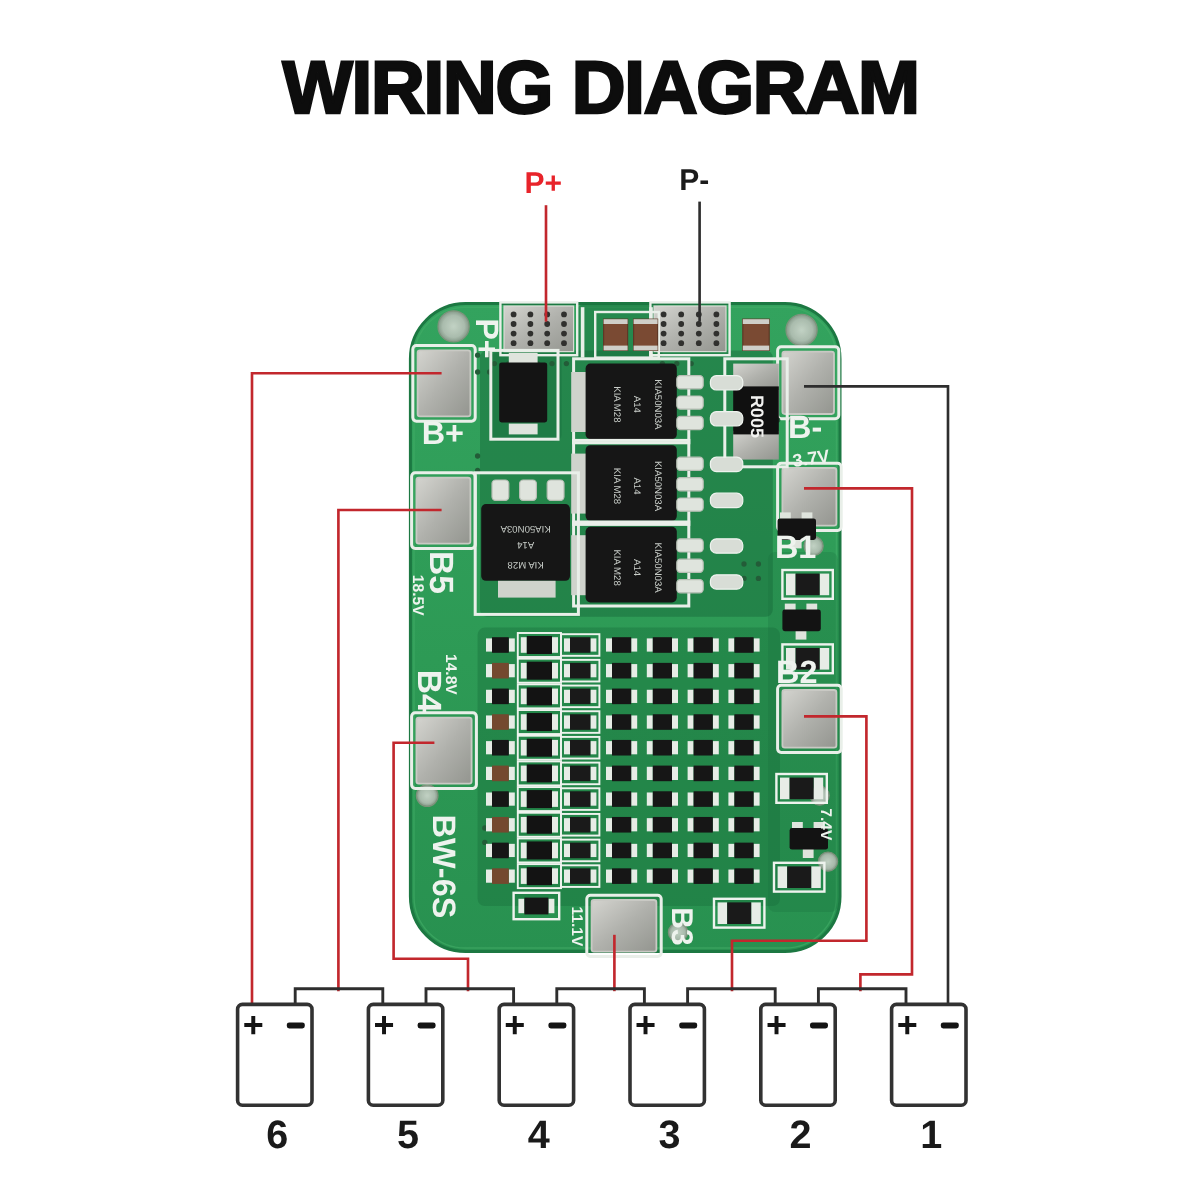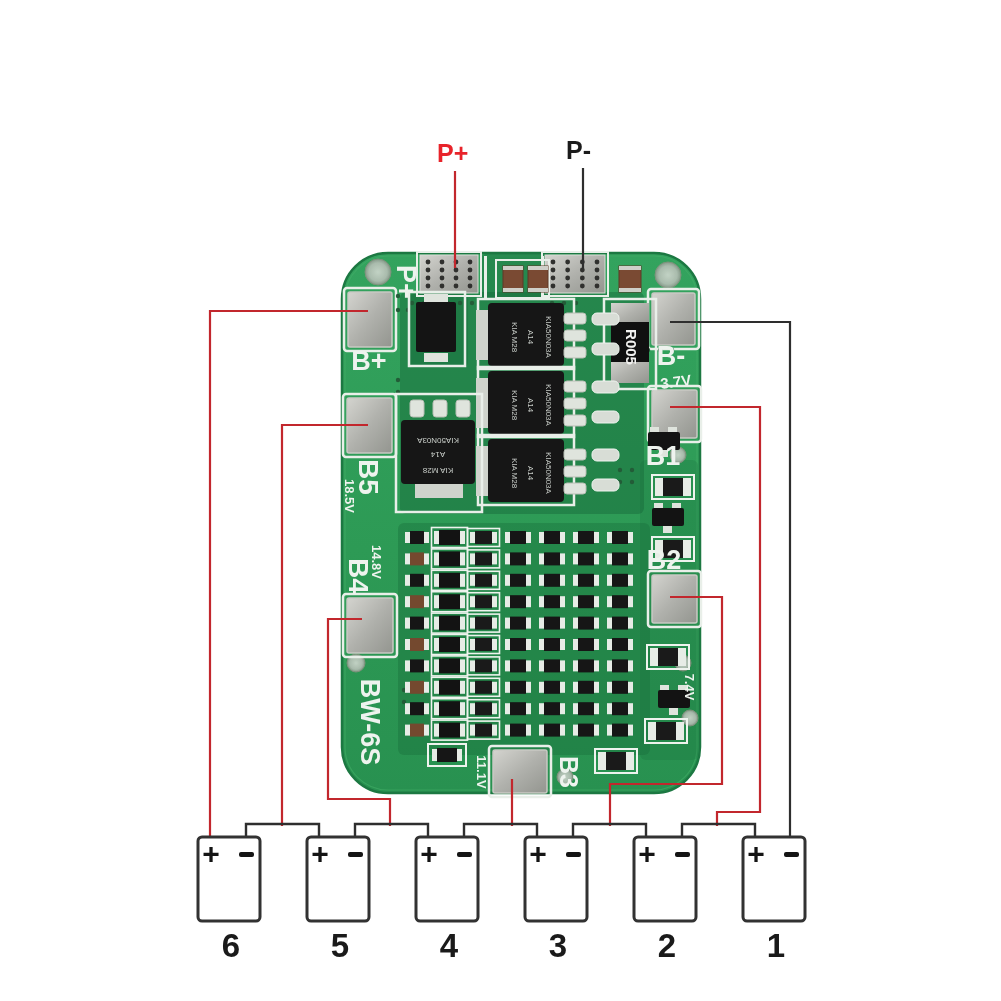--- a/index.html
+++ b/index.html
@@ -10,20 +10,21 @@
          -webkit-text-stroke:2.2px #0d0d0d;}
   .lead-label{position:absolute;font-size:25px;font-weight:800;}
   #p-plus-label{left:437px;top:139px;color:#e8232a;}
   #p-minus-label{left:566px;top:136px;color:#1b1b1b;}
   svg{position:absolute;left:0;top:0;}
 </style>
 </head>
 <body>
 <div id="stage">
 
+<div id="title">WIRING DIAGRAM</div>
 <div id="p-plus-label" class="lead-label">P+</div>
 <div id="p-minus-label" class="lead-label">P-</div>
 
 <svg id="diagram" width="1001" height="1001" viewBox="0 0 1001 1001">
   <defs>
     <linearGradient id="padGrad" x1="0" y1="0" x2="1" y2="1">
       <stop offset="0" stop-color="#d4d4cf"></stop>
       <stop offset="0.5" stop-color="#b0b1ac"></stop>
       <stop offset="1" stop-color="#93958f"></stop>
     </linearGradient>

